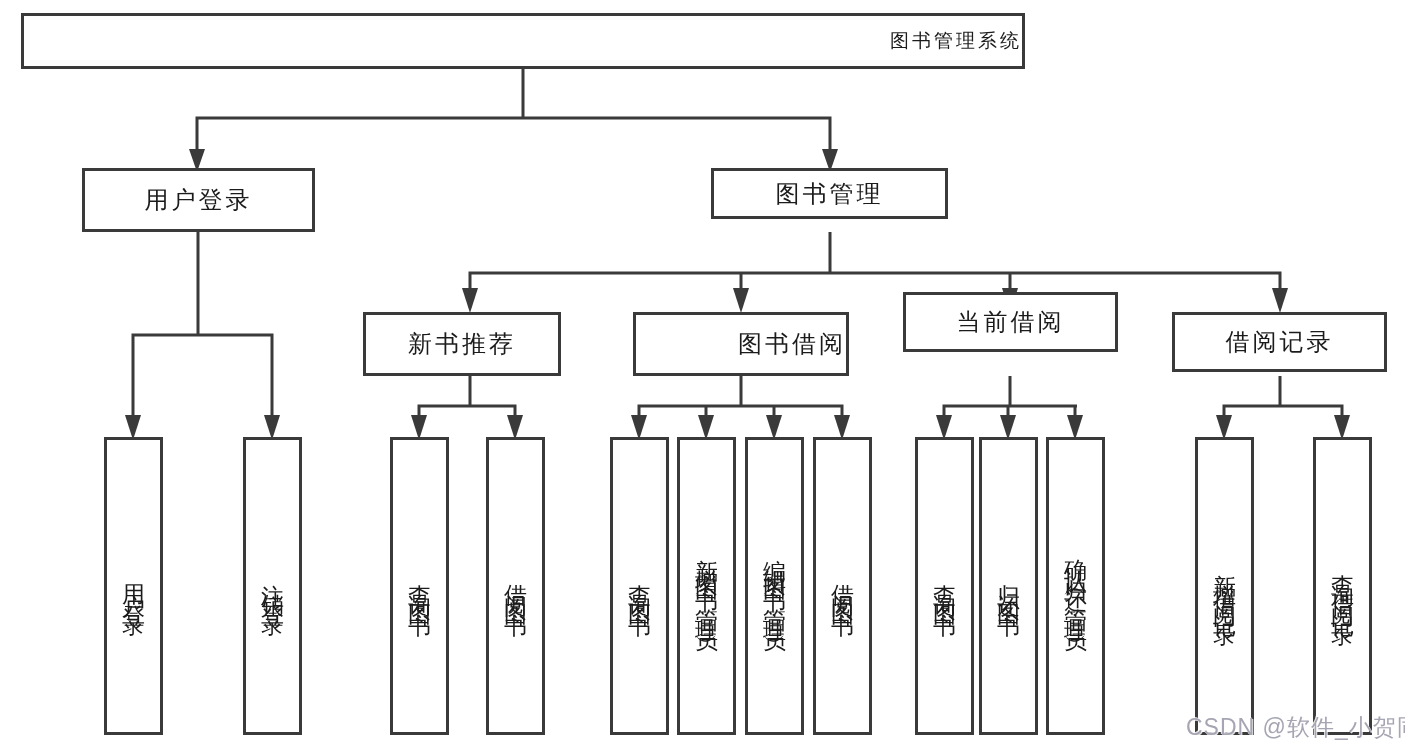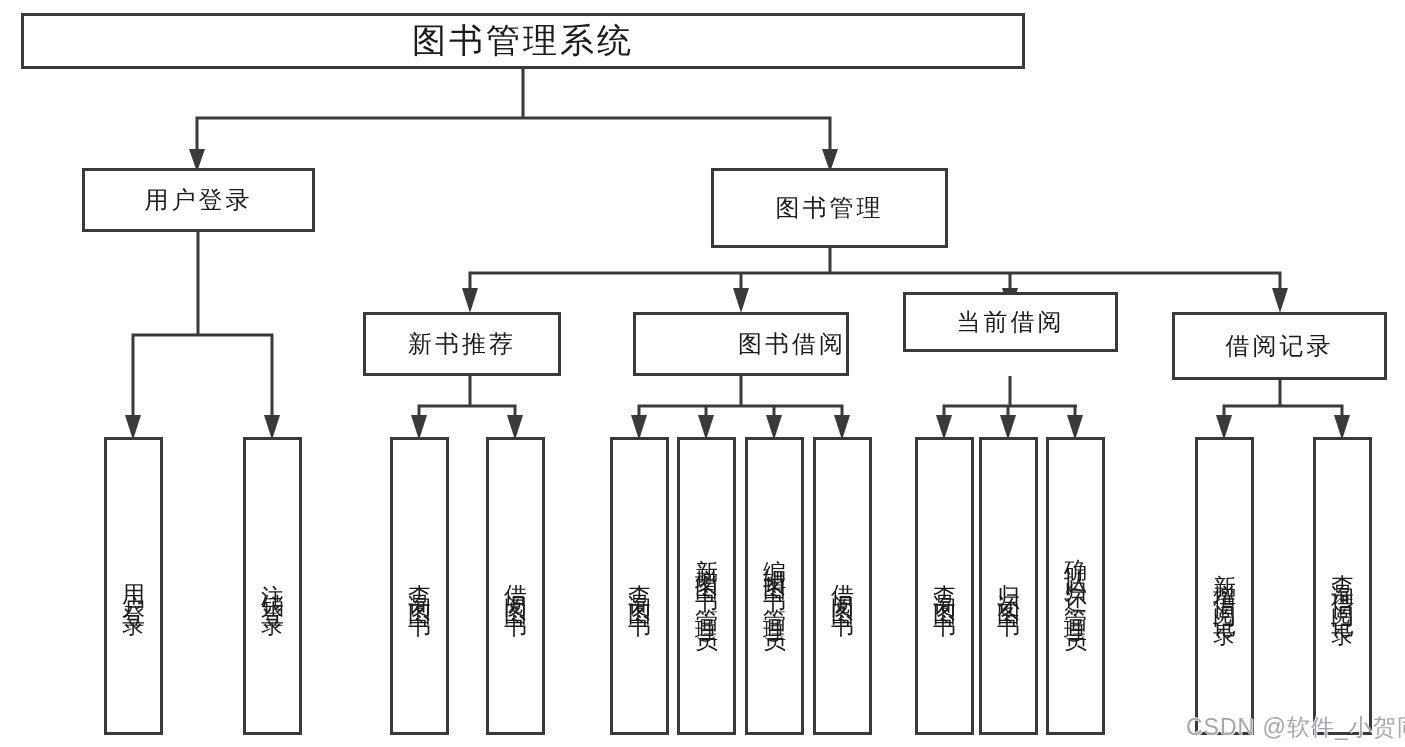--- a/index.html
+++ b/index.html
@@ -20,21 +20,21 @@
   .edges polygon { fill:#3a3a3a; stroke:none; }
   .box {
     position:absolute;
     background:#ffffff;
     border:3px solid #3a3a3a;
     display:flex;
     align-items:center;
     justify-content:center;
   }
   .hbox { font-size:24px; letter-spacing:3px; white-space:nowrap; }
-  .root-box { font-size:34px; }
+  .root-box { font-size:19px;justify-content:flex-end; }
   .vbox { top:437px; width:59px; height:298px; }
   .vlbl {
     writing-mode:vertical-rl;
     text-orientation:mixed;
     font-size:23px;
     line-height:1;
     letter-spacing:10px;
   }
   .lbl { display:inline-block; }
   .watermark {
@@ -97,34 +97,34 @@
     </g>
   </svg>
 
   <div class="box hbox root-box" style="left:21px; top:13px; width:1004px; height:56px;">
     <span class="lbl">图书管理系统</span>
   </div>
 
   <div class="box hbox" style="left:82px; top:168px; width:233px; height:64px;">
     <span class="lbl">用户登录</span>
   </div>
-  <div class="box hbox" style="left:711px; top:168px; width:237px; height:80px;">
+  <div class="box hbox" style="left:711px; top:168px; width:237px; height:51px;">
     <span class="lbl">图书管理</span>
   </div>
 
   <div class="box hbox" style="left:363px; top:312px; width:198px; height:64px;">
     <span class="lbl">新书推荐</span>
   </div>
   <div class="box hbox" style="left:633px; top:312px; width:216px; height:64px;justify-content:flex-end;">
     <span class="lbl">图书借阅</span>
   </div>
   <div class="box hbox" style="left:903px; top:292px; width:215px; height:60px;">
     <span class="lbl">当前借阅</span>
   </div>
-  <div class="box hbox" style="left:1172px; top:312px; width:215px; height:68px;">
+  <div class="box hbox" style="left:1172px; top:312px; width:215px; height:60px;">
     <span class="lbl">借阅记录</span>
   </div>
 
   <div class="box vbox" style="left:104px;">
     <span class="vlbl">用户登录</span>
   </div>
   <div class="box vbox" style="left:243px;">
     <span class="vlbl">注销登录</span>
   </div>
 

